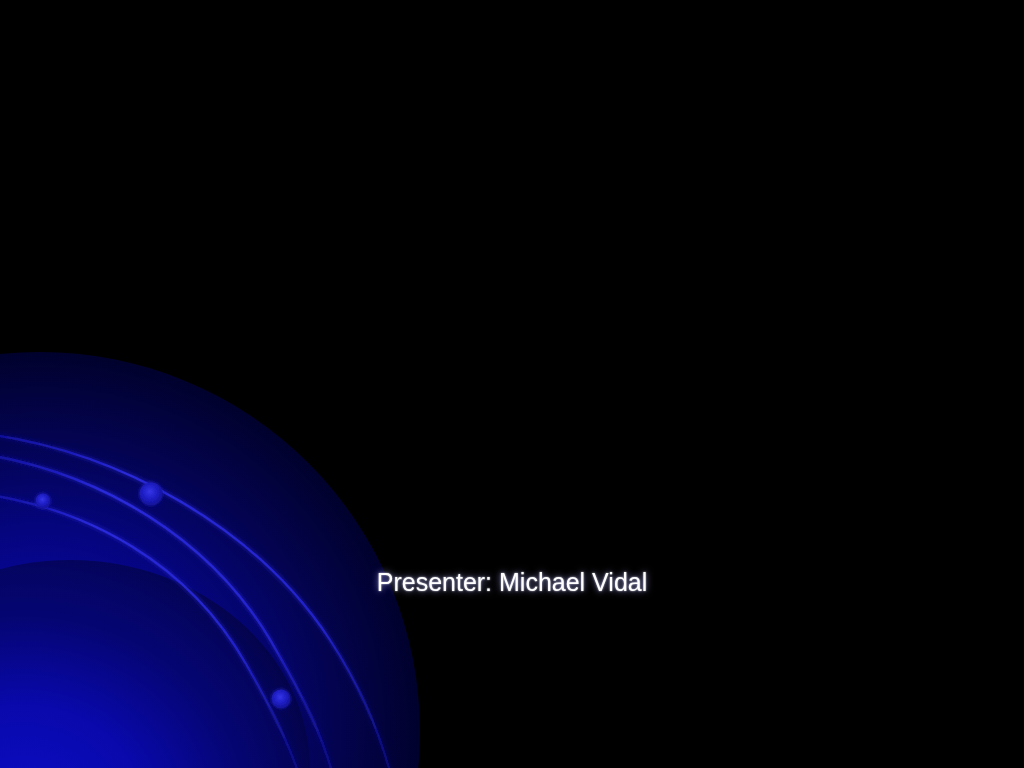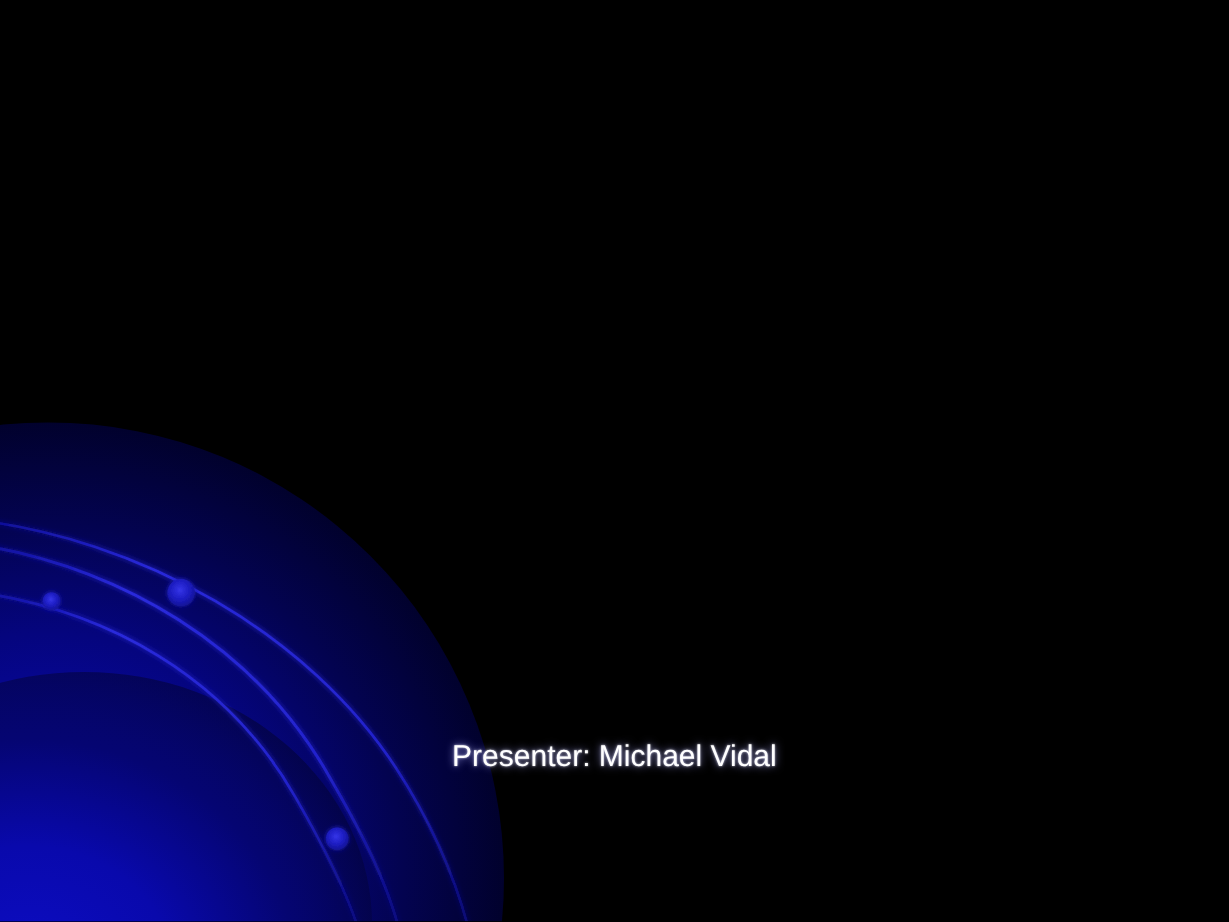--- a/index.html
+++ b/index.html
@@ -109,21 +109,20 @@
     position: absolute;
     left: 62px;
     top: 566px;
     width: 900px;
     text-align: center;
     font-size: 25px;
     line-height: 32px;
     color: #ffffff;
     text-shadow: 0 0 7px rgba(170,170,255,0.8),
                  0 0 2px rgba(255,255,255,0.85);
-    margin-top: 48px;
   }
 </style>
 </head>
 <body>
 
 <div id="slide">
 
   <div id="decor">
     <div id="corner-glow"></div>
     <div id="corner-glow2"></div>

